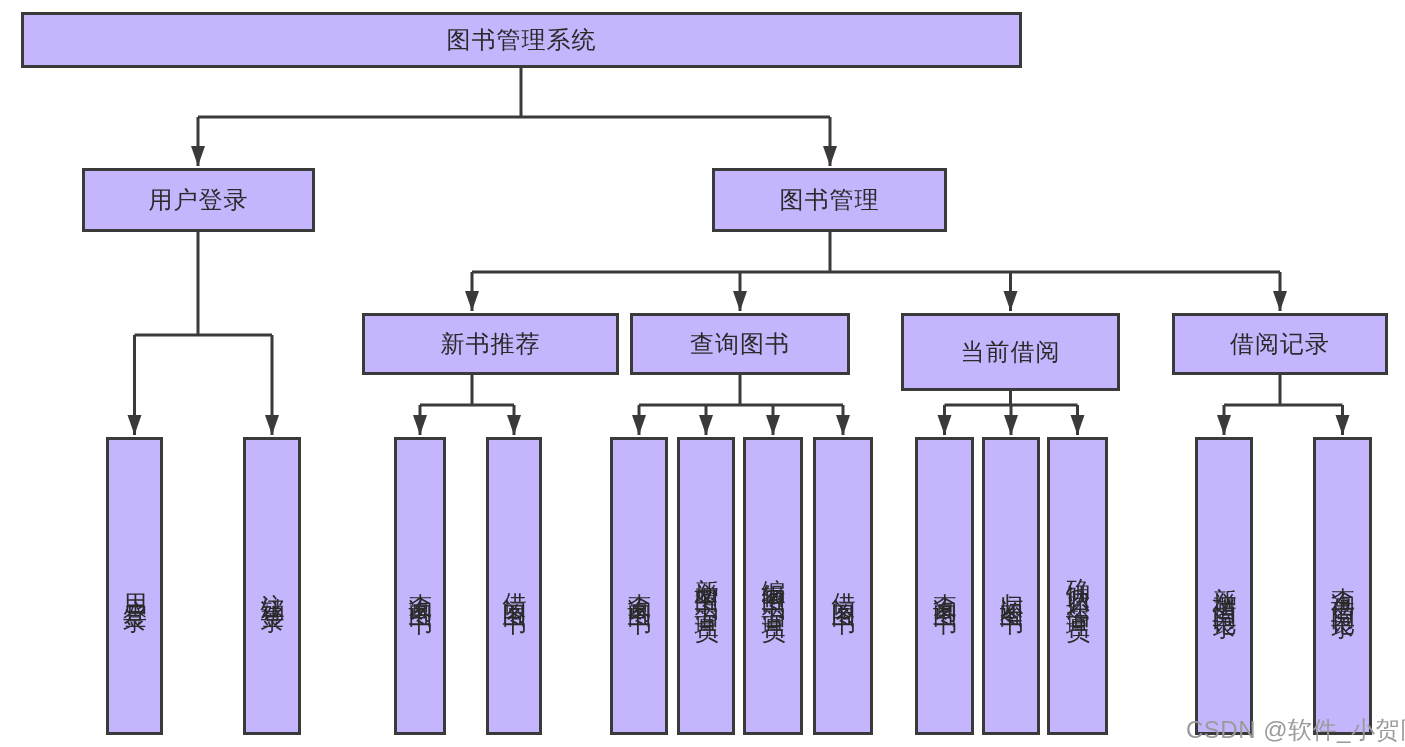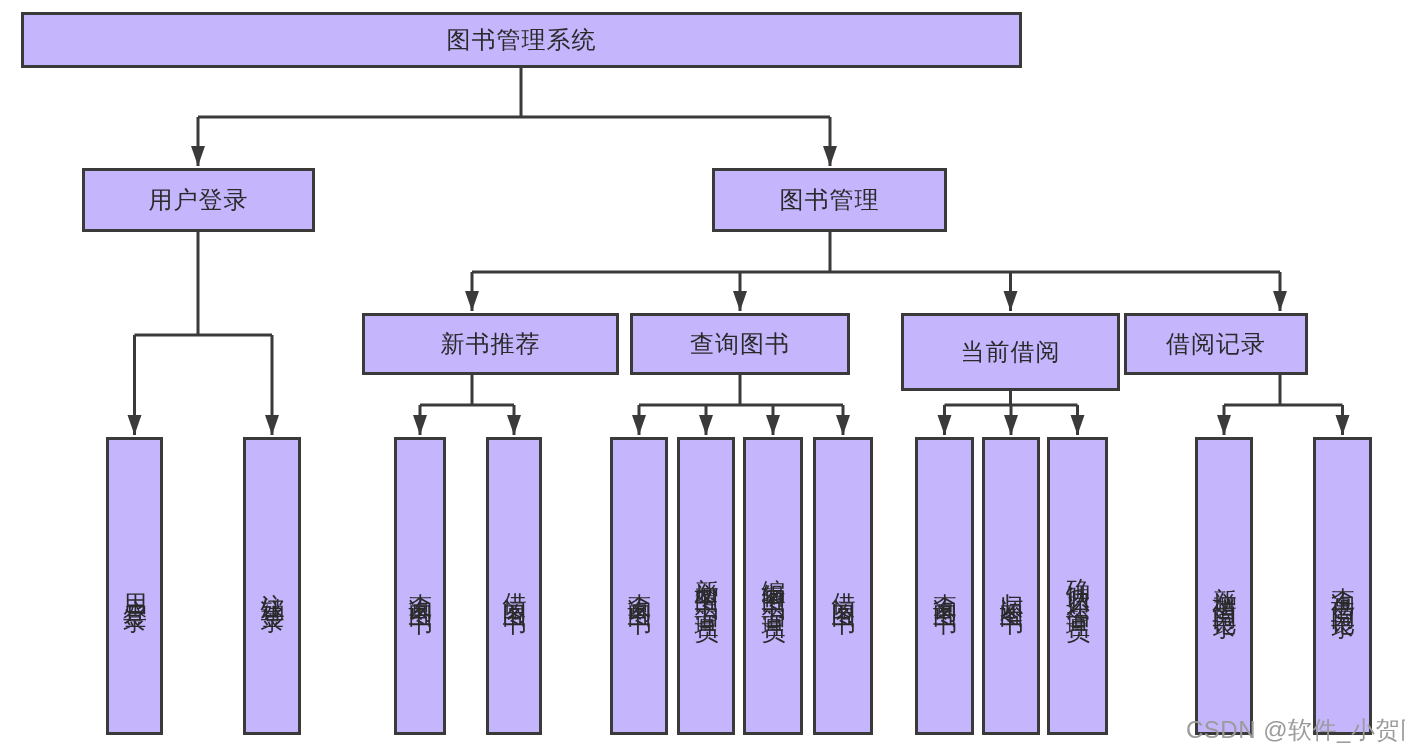--- a/index.html
+++ b/index.html
@@ -101,21 +101,21 @@
 
   <div class="node hnode" style="left:362px;top:313px;width:257px;height:62px">
     <span class="label">新书推荐</span>
   </div>
   <div class="node hnode" style="left:630px;top:313px;width:220px;height:62px">
     <span class="label">查询图书</span>
   </div>
   <div class="node hnode" style="left:901px;top:313px;width:219px;height:78px">
     <span class="label">当前借阅</span>
   </div>
-  <div class="node hnode" style="left:1124px;top:313px;width:184px;height:62px">
+  <div class="node hnode" style="left:1172px;top:313px;width:216px;height:62px">
     <span class="label">借阅记录</span>
   </div>
 
   <div class="node vnode" style="left:106px;top:437px;width:57px;height:298px">
     <span class="label">用户登录</span>
   </div>
   <div class="node vnode" style="left:243px;top:437px;width:58px;height:298px">
     <span class="label">注销登录</span>
   </div>
 

